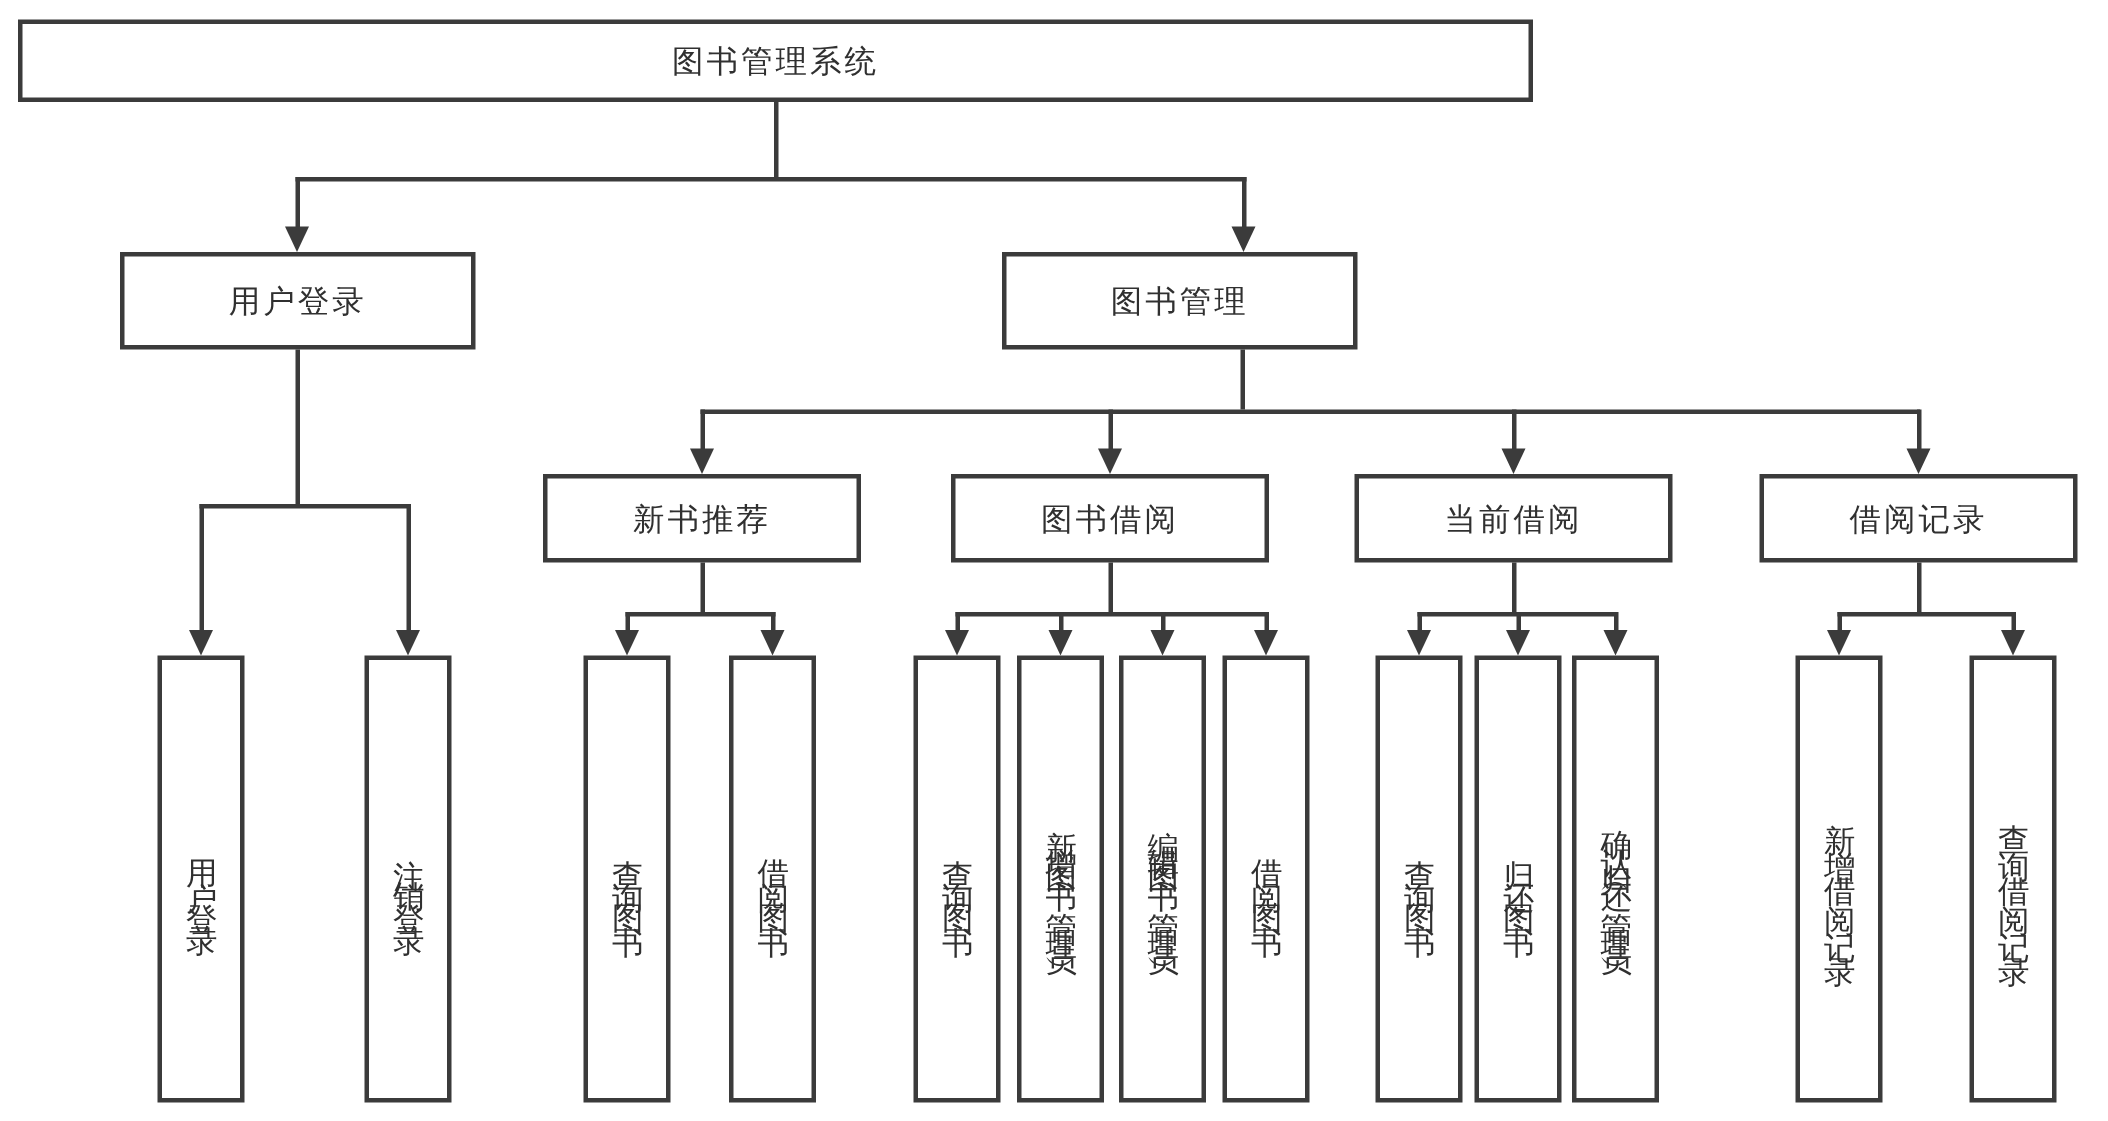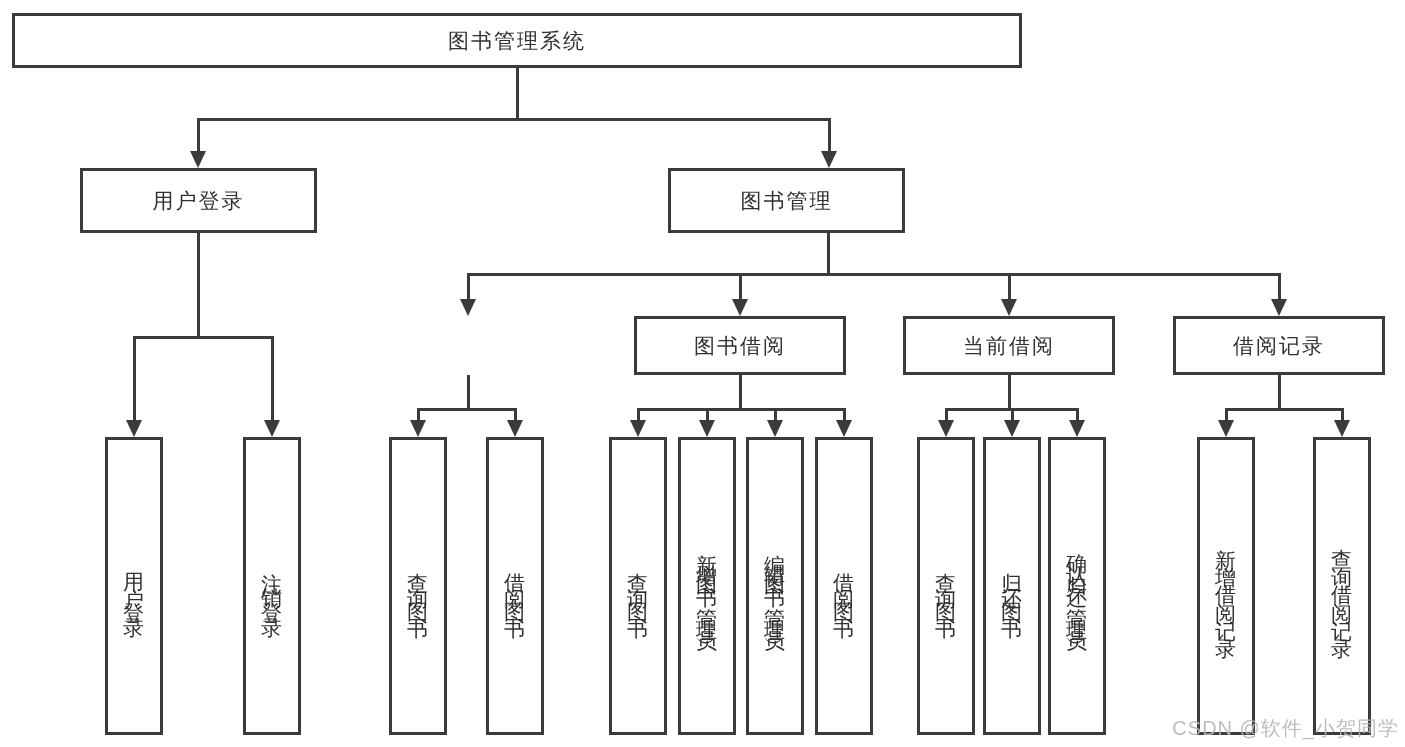--- a/index.html
+++ b/index.html
@@ -67,20 +67,23 @@
     <span class="hlabel">图书管理系统</span>
   </div>
 
   <div class="box l2" style="left:80px;">
     <span class="hlabel">用户登录</span>
   </div>
   <div class="box l2" style="left:668px;">
     <span class="hlabel">图书管理</span>
   </div>
 
+  <div class="box l3" style="left:362px;">
+    <span class="hlabel">新书推荐</span>
+  </div>
   <div class="box l3" style="left:634px;">
     <span class="hlabel">图书借阅</span>
   </div>
   <div class="box l3" style="left:903px;">
     <span class="hlabel">当前借阅</span>
   </div>
   <div class="box l3" style="left:1173px;text-align:right;">
     <span class="hlabel">借阅记录</span>
   </div>
 
@@ -180,15 +183,14 @@
   <div class="vl" style="left:1076px;top:408px;height:13px;"></div>
   <div class="arr" style="left:1069px;top:420px;"></div>
 
   <div class="vl" style="left:1278px;top:375px;height:33px;"></div>
   <div class="hl" style="left:1225px;top:408px;width:119px;"></div>
   <div class="vl" style="left:1225px;top:408px;height:13px;"></div>
   <div class="arr" style="left:1218px;top:420px;"></div>
   <div class="vl" style="left:1341px;top:408px;height:13px;"></div>
   <div class="arr" style="left:1334px;top:420px;"></div>
 
-  <div class="watermark">CSDN @软件_小贺同学</div>
 
 </div>
 
 </body></html>

